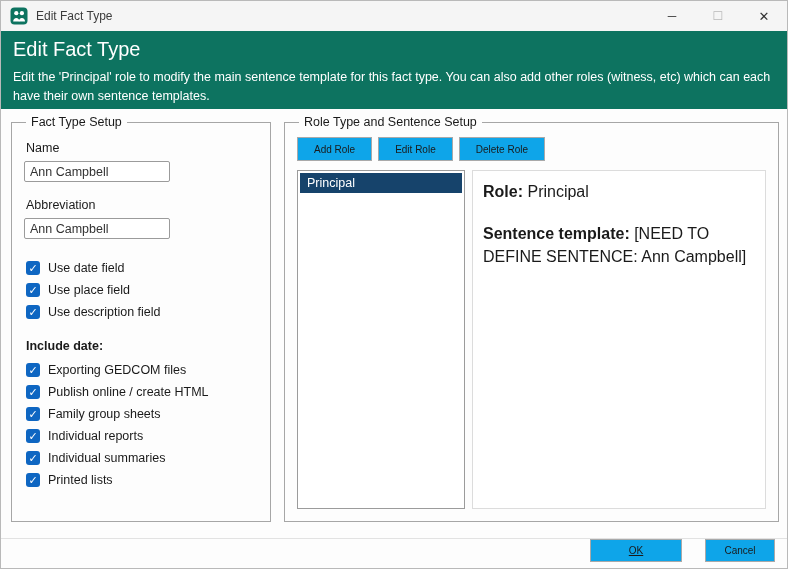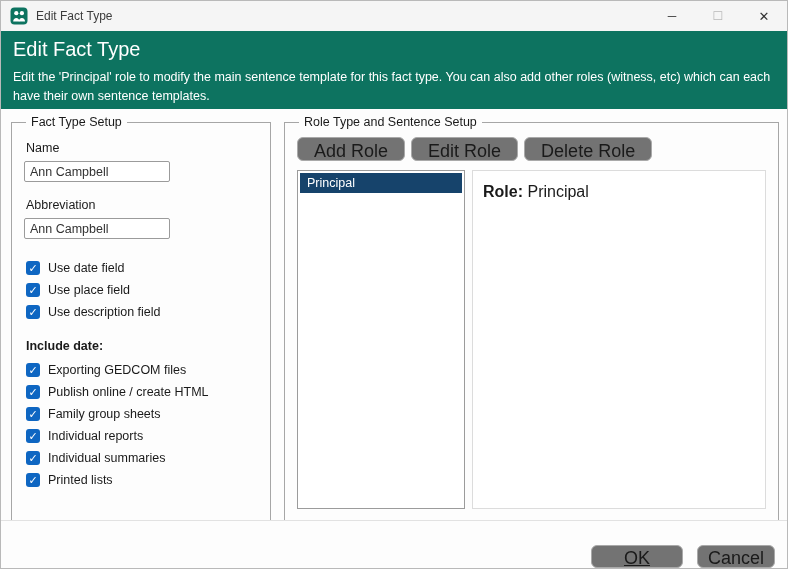--- a/index.html
+++ b/index.html
@@ -70,46 +70,46 @@
     background: #0e66c2; border-radius: 3px;
     display: flex; align-items: center; justify-content: center;
     color: #fff; font-size: 11px; line-height: 1; cursor: default;
   }
   .checkbox::after { content: "✓"; }
   .include-when { font-size: 12.5px; font-weight: bold; margin: 20px 0 10px 2px; }
 
   
   .role-buttons { display: flex; gap: 6px; margin: 8px 0 9px 0; }
   .btn {
-    background: #737373; border: 1px solid #a9a9a9; border-radius: 6px;
-    font-size: 18px; color: #1a1a1a; padding: 3px 16px; height: 24px;
+    background: #0ea5e9; border: 1px solid #a9a9a9; border-radius: 0;
+    font-size: 10px; color: #1a1a1a; padding: 3px 16px; height: 24px;
     font-family: "Liberation Sans", sans-serif; cursor: default;
   }
   .role-body { display: flex; gap: 7px; height: 339px; }
   .role-list {
     width: 168px; flex: 0 0 168px;
     border: 1px solid #9b9b9b; background: #fff; padding: 2px;
     overflow: hidden;
   }
   .role-item {
     font-size: 12.5px; padding: 3px 7px;
     background: #16436b; color: #fff; cursor: default;
   }
   .role-detail {
     flex: 1; border: 1px solid #dcdcdc; background: #fff;
     padding: 9px 10px; font-size: 16px; line-height: 1.45;
   }
   .detail-line + .detail-line { margin-top: 19px; }
 
   
   .footer {
-    position: absolute; left: 0; right: 0; bottom: 0; height: 48px;
+    position: absolute; left: 0; right: 0; bottom: 0; height: 30px;
     border-top: 1px solid #e2e2e2; background: #fdfdfd;
-    display: flex; align-items: flex-end; justify-content: flex-end;
-    gap: 14px; padding-right: 12px;
+    display: flex; align-items: flex-start; justify-content: flex-end;
+    gap: 23px; padding-right: 12px;
   }
   .footer .btn { height: 23px; padding: 2px 10px; }
   .btn-ok { min-width: 92px; }
   .btn-ok .btn-label { text-decoration: underline; }
   .btn-cancel { min-width: 70px; }
 </style>
 </head>
 <body>
 
 <div class="titlebar">
@@ -198,20 +198,24 @@
 
   <div class="role-body">
     <div class="role-list">
       <div class="role-item">Principal</div>
     </div>
     <div class="role-detail">
       <div class="detail-line">
         <b>Role:</b>
         <span>Principal</span>
       </div>
+      <div class="detail-line">
+        <b>Sentence template:</b>
+        <span>[NEED TO DEFINE SENTENCE: Ann Campbell]</span>
+      </div>
     </div>
   </div>
 </fieldset>
 
 <div class="footer">
   <button class="btn btn-ok">
     <span class="btn-label">OK</span>
   </button>
   <button class="btn btn-cancel">
     <span class="btn-label">Cancel</span>

